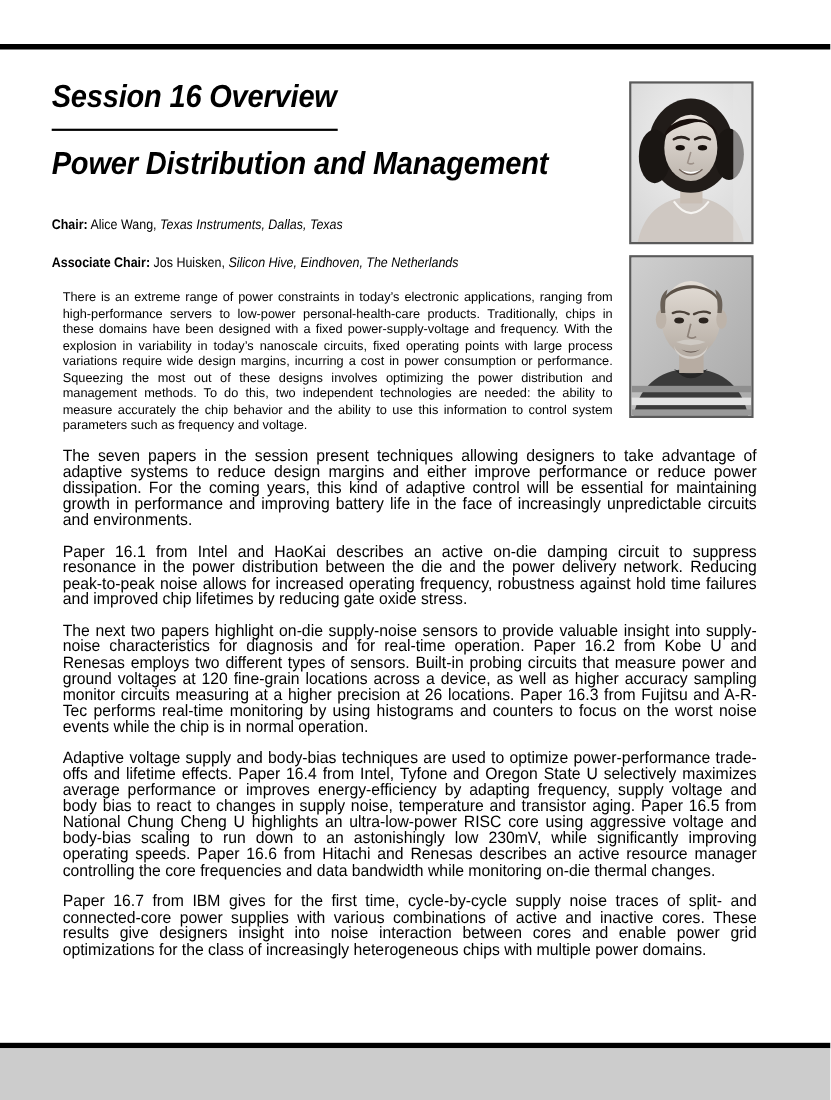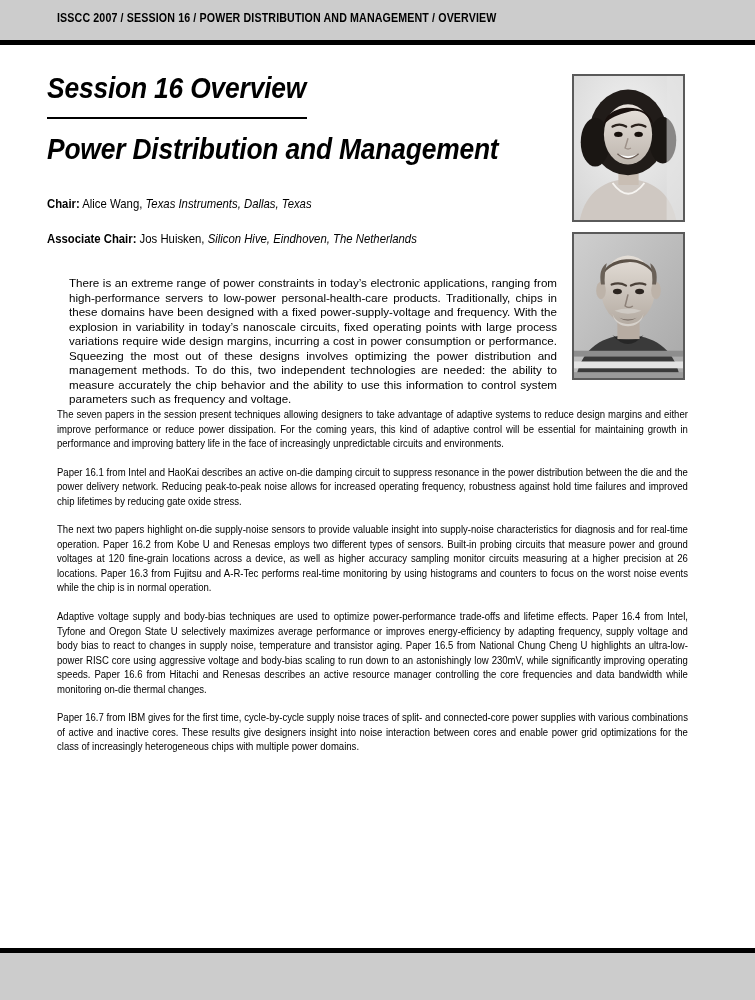--- a/index.html
+++ b/index.html
@@ -119,21 +119,21 @@
   .photo-1 { left: 572px; top: 74px; }
   .photo-2 { left: 572px; top: 232px; }
 
   .photo svg { display: block; width: 100%; height: 100%; }
 
   
   .body-col {
     position: absolute;
     left: 57px;
     width: 631px;
-    font-size: 10px;
+    font-size: 15px;
     line-height: 14.55px;
     text-align: justify;
     color: #000;
   }
   .body-col p {
     margin: 0 0 14px 0;
     transform: scaleX(0.955);
     transform-origin: left top;
     width: 104.7%;
   }
@@ -145,21 +145,21 @@
     left: 57px;
     top: 264px;
     width: 631px;
   }
   .photo-float {
     float: right;
     width: 131px;
     height: 126px;
   }
   .para-wrap p {
-    margin: 12px;
+    margin: 0;
     font-size: 11.6px;
     line-height: 14.55px;
     text-align: justify;
     hyphens: manual;
   }
 
   .para-rest {
     position: absolute;
     left: 57px;
     top: 408px;
@@ -182,23 +182,20 @@
     width: 755px;
     height: 47px;
     background: #cccccc;
   }
 </style>
 </head>
 <body>
 
 <div class="page">
 
-  <div class="runhead">
-    <div class="runhead-text">ISSCC 2007 / SESSION 16 / POWER DISTRIBUTION AND MANAGEMENT / OVERVIEW</div>
-  </div>
   <div class="runhead-rule"></div>
 
   <div class="content">
     <div class="session-title">Session 16 Overview</div>
     <div class="title-rule"></div>
     <div class="session-subject">Power Distribution and Management</div>
 
     <div class="chair-line first">
       <span class="chair-label">Chair:</span><span class="chair-name"> Alice Wang, </span><span class="chair-affil">Texas Instruments, Dallas, Texas</span>
     </div>

